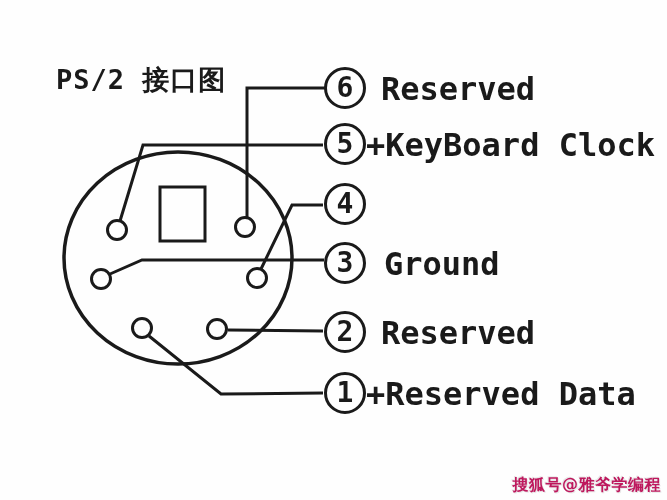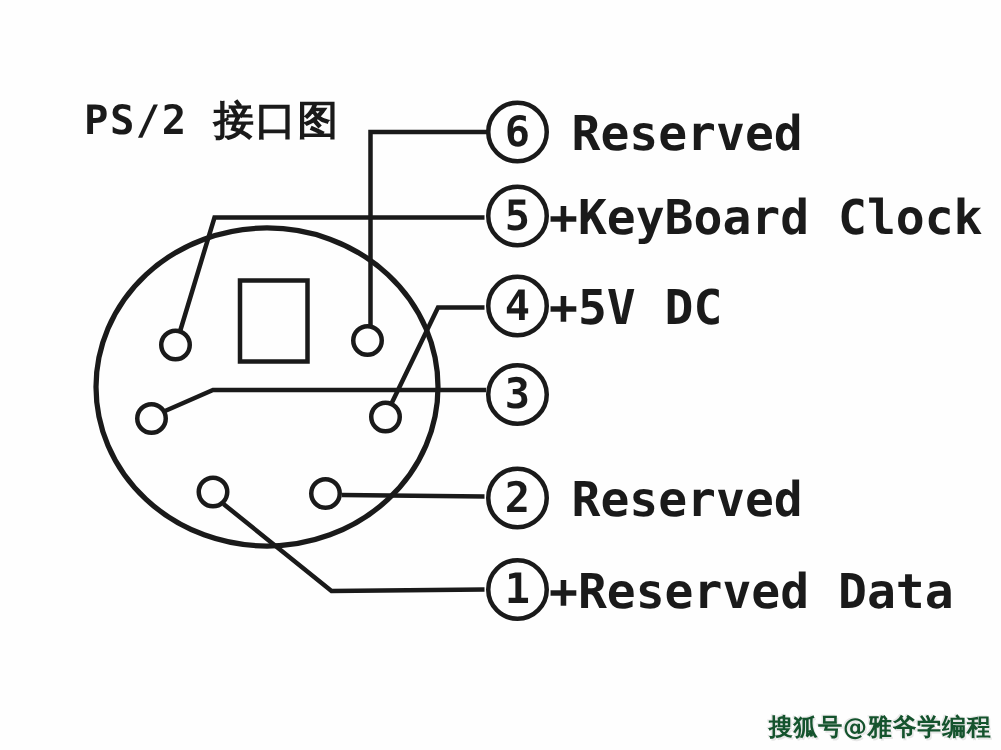--- a/index.html
+++ b/index.html
@@ -42,21 +42,21 @@
     letter-spacing:0;
     padding-top:2px;
   }
   .row-p6 .pin-label{margin-left:15px;}
   .row-p3 .pin-label{margin-left:18px;}
   .row-p2 .pin-label{margin-left:15px;}
   .row-p5 .pin-label,.row-p4 .pin-label,.row-p1 .pin-label{margin-left:0px;}
   .watermark{
     position:absolute;right:6px;bottom:4px;
     font-size:16px;font-weight:bold;
-    color:#14532d;
+    color:#be185d;
     text-shadow:1px 1px 0 #e8e8e8,-1px -1px 0 #e8e8e8;
     font-family:"DejaVu Sans",sans-serif;
     letter-spacing:0.5px;
   }
 </style>
 </head>
 <body>
 
 <div class="stage">
 
@@ -86,24 +86,24 @@
   <div class="pin-row row-p6">
     <span class="badge">6</span>
     <span class="pin-label">Reserved</span>
   </div>
   <div class="pin-row row-p5">
     <span class="badge">5</span>
     <span class="pin-label">+KeyBoard Clock</span>
   </div>
   <div class="pin-row row-p4">
     <span class="badge">4</span>
-    <span class="pin-label">+5V DC</span>
   </div>
   <div class="pin-row row-p3">
     <span class="badge">3</span>
+    <span class="pin-label">Ground</span>
   </div>
   <div class="pin-row row-p2">
     <span class="badge">2</span>
     <span class="pin-label">Reserved</span>
   </div>
   <div class="pin-row row-p1">
     <span class="badge">1</span>
     <span class="pin-label">+Reserved Data</span>
   </div>
 

